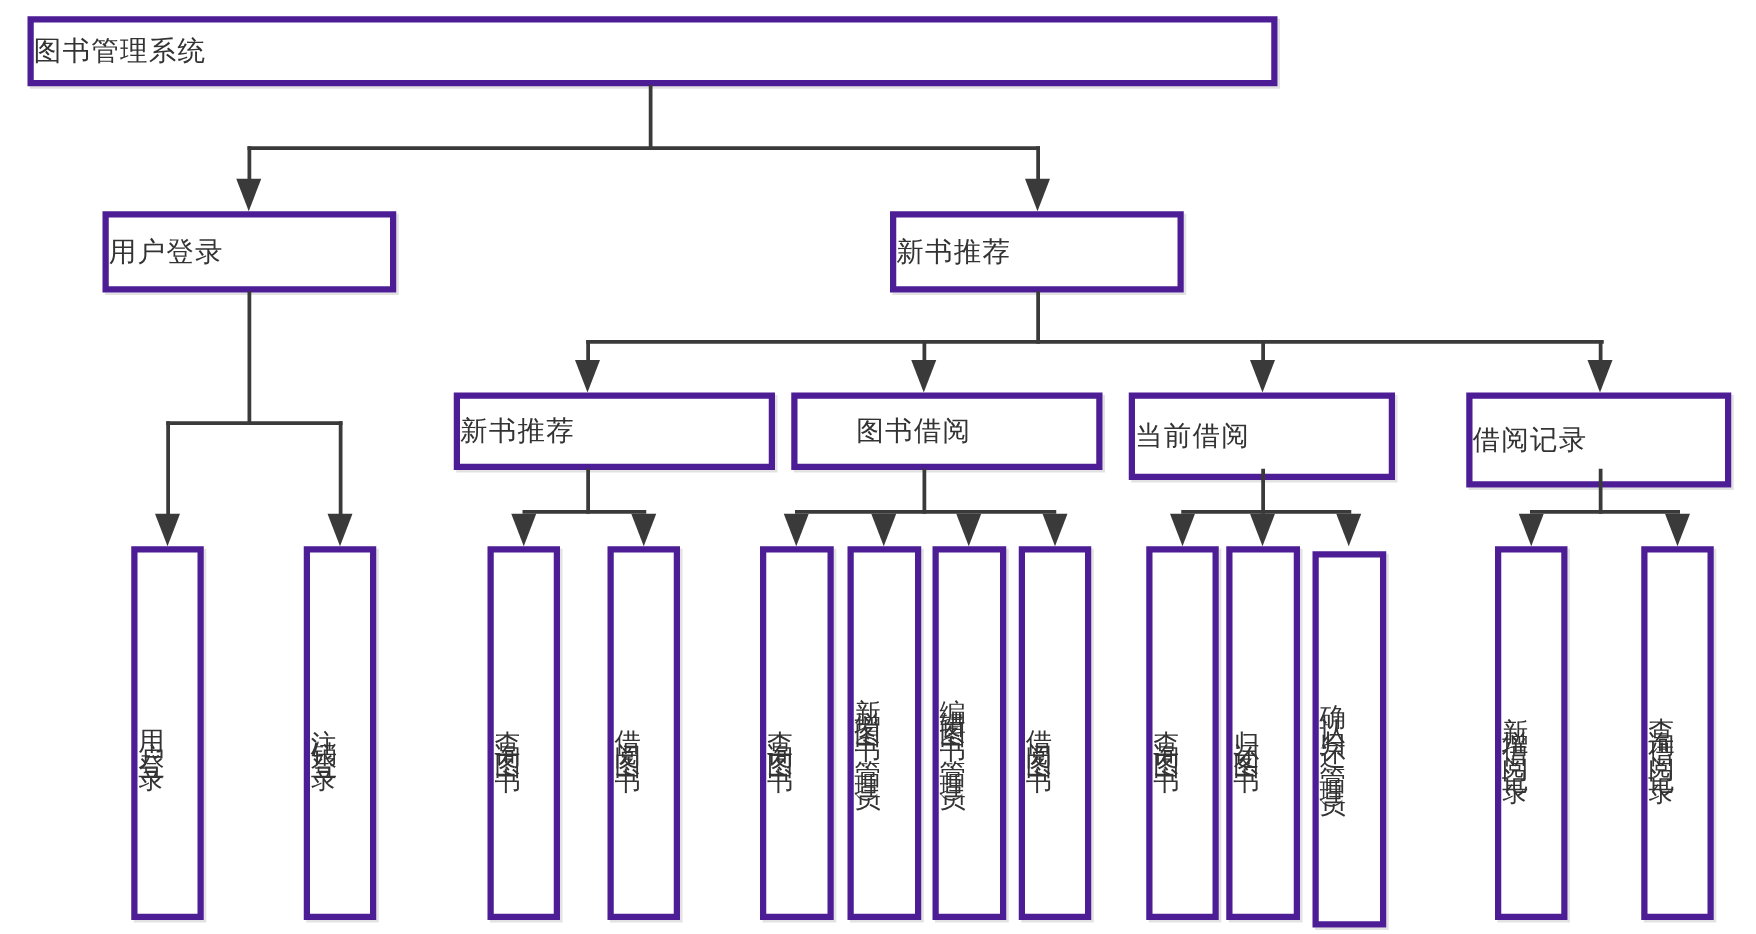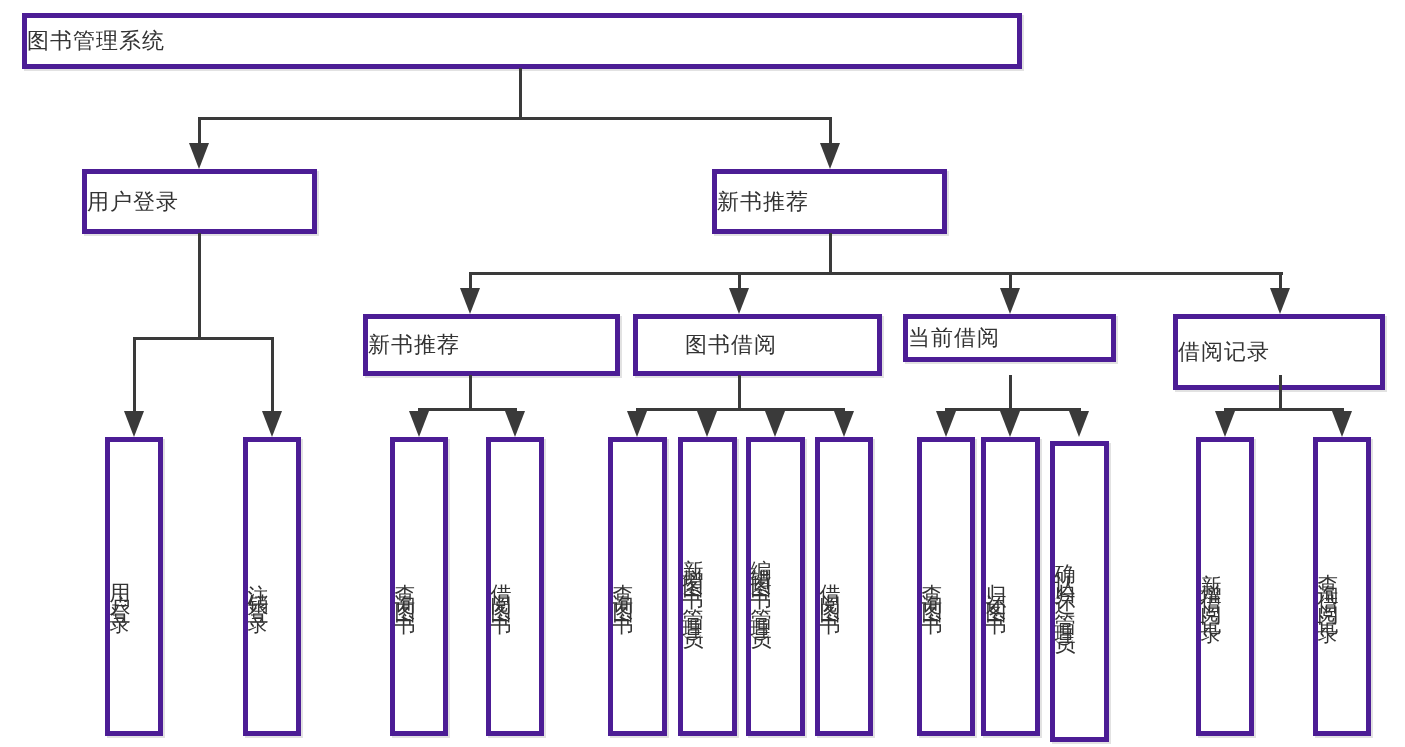--- a/index.html
+++ b/index.html
@@ -86,21 +86,21 @@
   <div class="arr" style="left:1000px;top:288px;"></div>
   <div class="ln" style="left:1279px;top:272px;width:3px;height:20px;"></div>
   <div class="arr" style="left:1270px;top:288px;"></div>
 
   <div class="box hbox" style="left:363px;top:314px;width:257px;height:62px;">
     <span>新书推荐</span>
   </div>
   <div class="box hbox" style="left:633px;top:314px;width:249px;height:62px;padding-left:47px;">
     <span>图书借阅</span>
   </div>
-  <div class="box hbox" style="left:903px;top:314px;width:213px;height:48px;">
+  <div class="box hbox" style="left:903px;top:314px;width:213px;height:70px;">
     <span>当前借阅</span>
   </div>
   <div class="box hbox" style="left:1173px;top:314px;width:212px;height:76px;">
     <span>借阅记录</span>
   </div>
 
   <div class="ln" style="left:469px;top:375px;width:3px;height:36px;"></div>
   <div class="ln" style="left:418px;top:408px;width:99px;height:3px;"></div>
   <div class="arr" style="left:409px;top:411px;"></div>
   <div class="arr" style="left:505px;top:411px;"></div>

